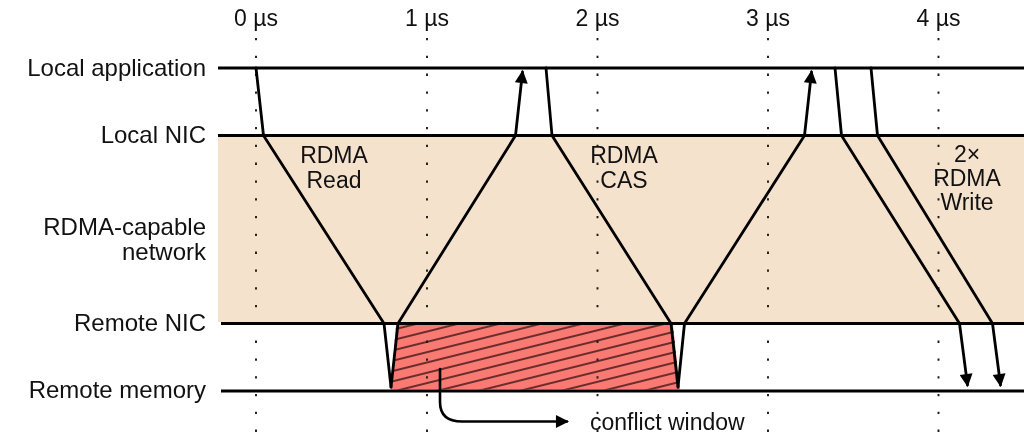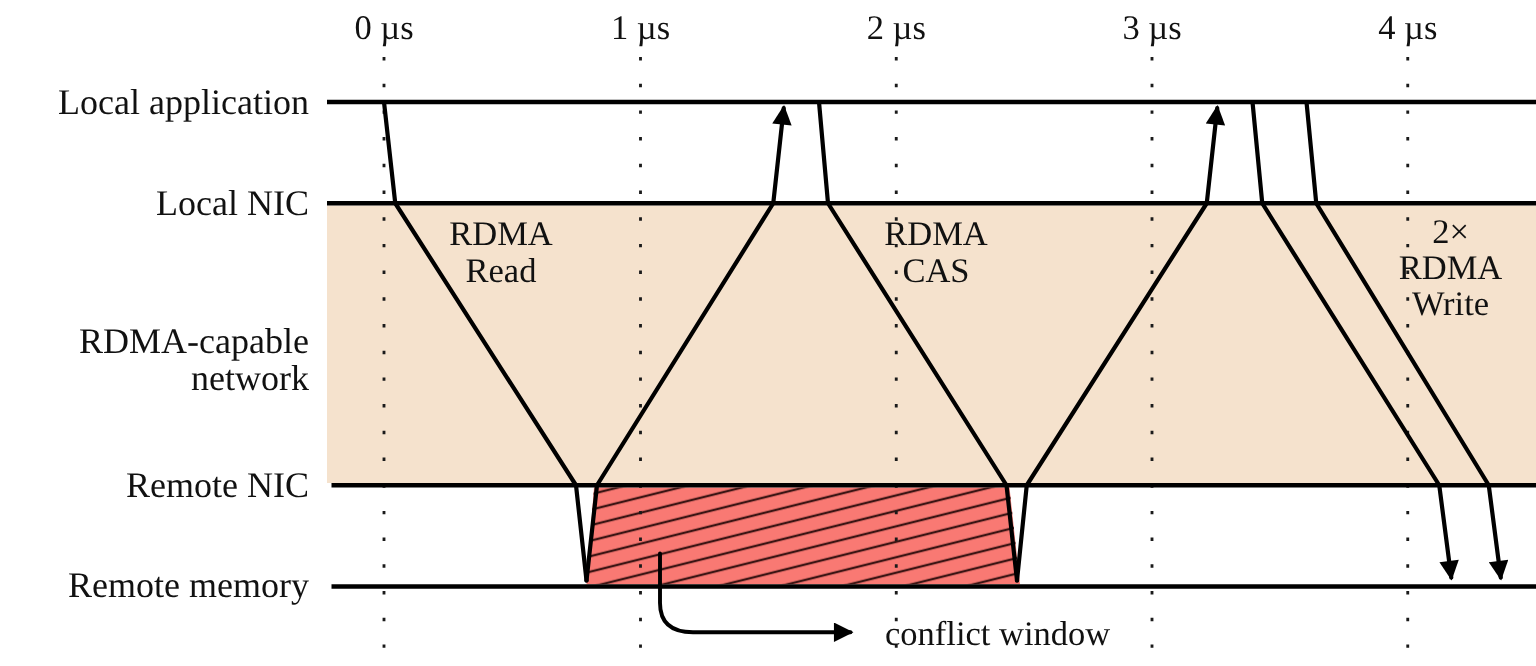--- a/index.html
+++ b/index.html
@@ -1,18 +1,18 @@
 <!DOCTYPE html>
 <html><head>
 <meta charset="utf-8">
 <style>
   html,body{margin:0;padding:0;background:#ffffff;}
   .figure-root{
     width:1024px;height:444px;position:relative;background:#ffffff;
-    font-family:Liberation Serif, serif;
+    font-family:Liberation Sans, sans-serif;
   }
   svg text{fill:#111111;}
   .tick-label{font-size:23px;text-anchor:middle;}
   .lane-label{font-size:24px;text-anchor:end;}
   .op-label{font-size:23px;text-anchor:middle;}
   .annot-label{font-size:23px;text-anchor:start;}
 </style>
 </head>
 <body>
 

